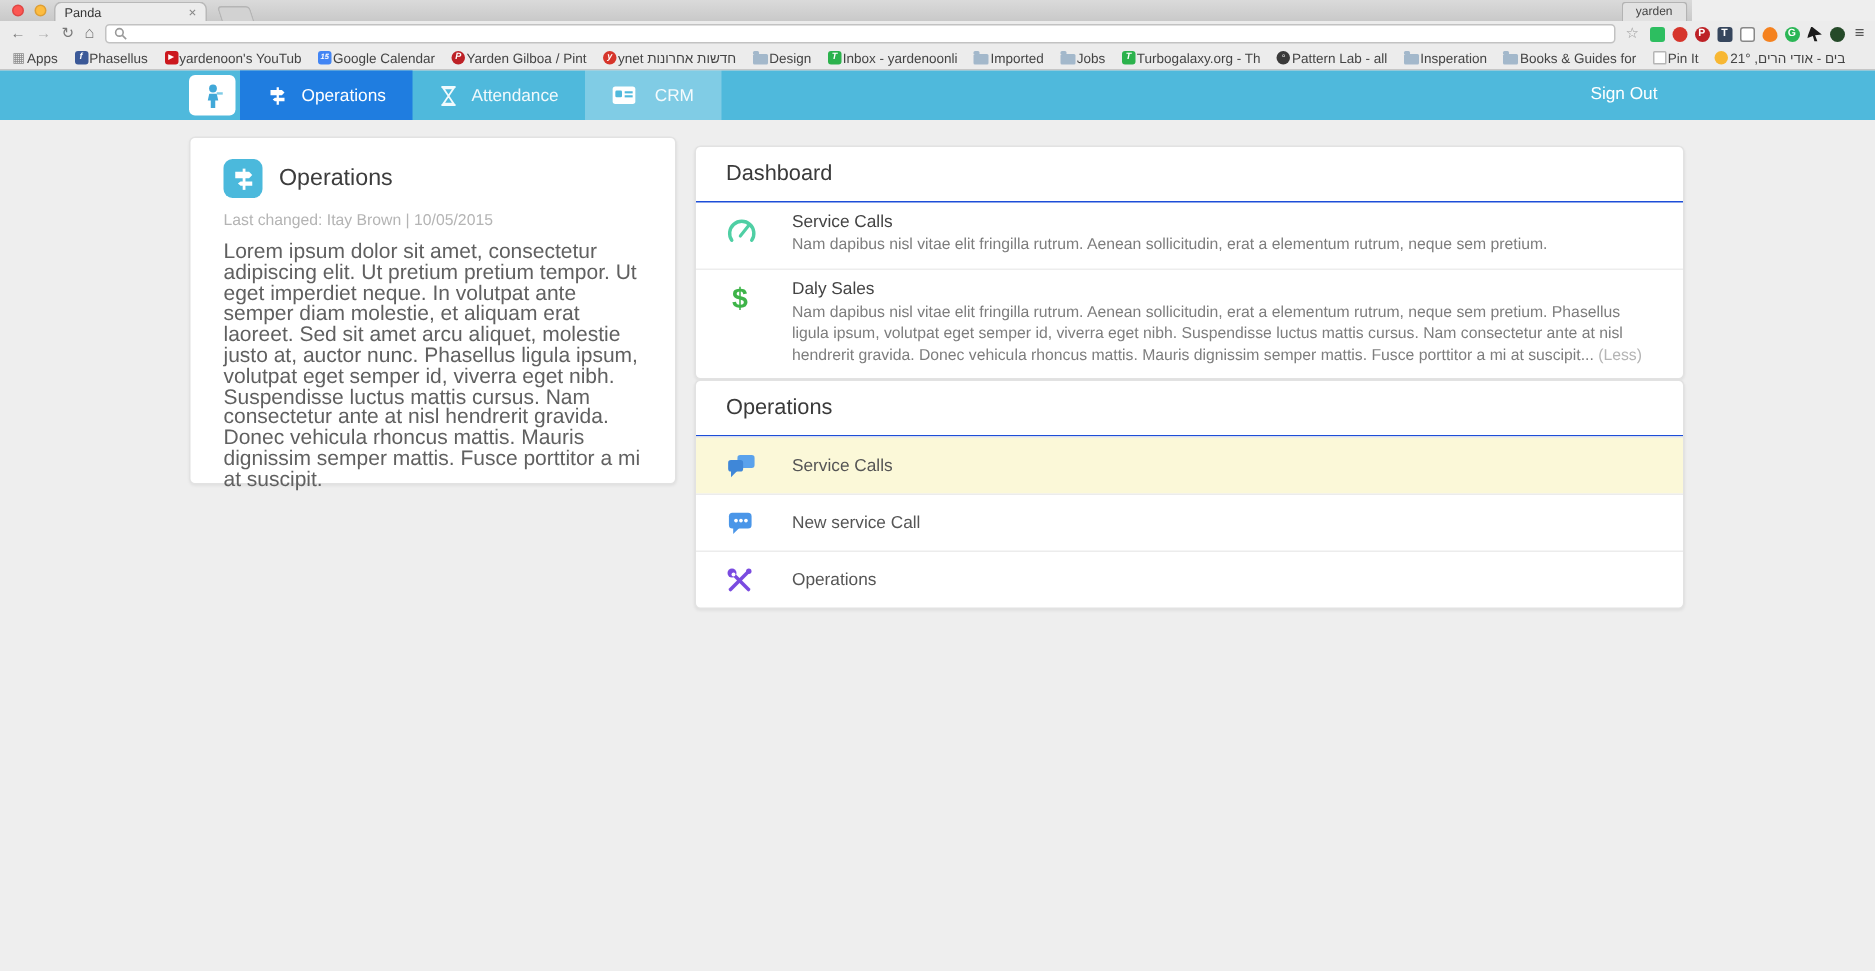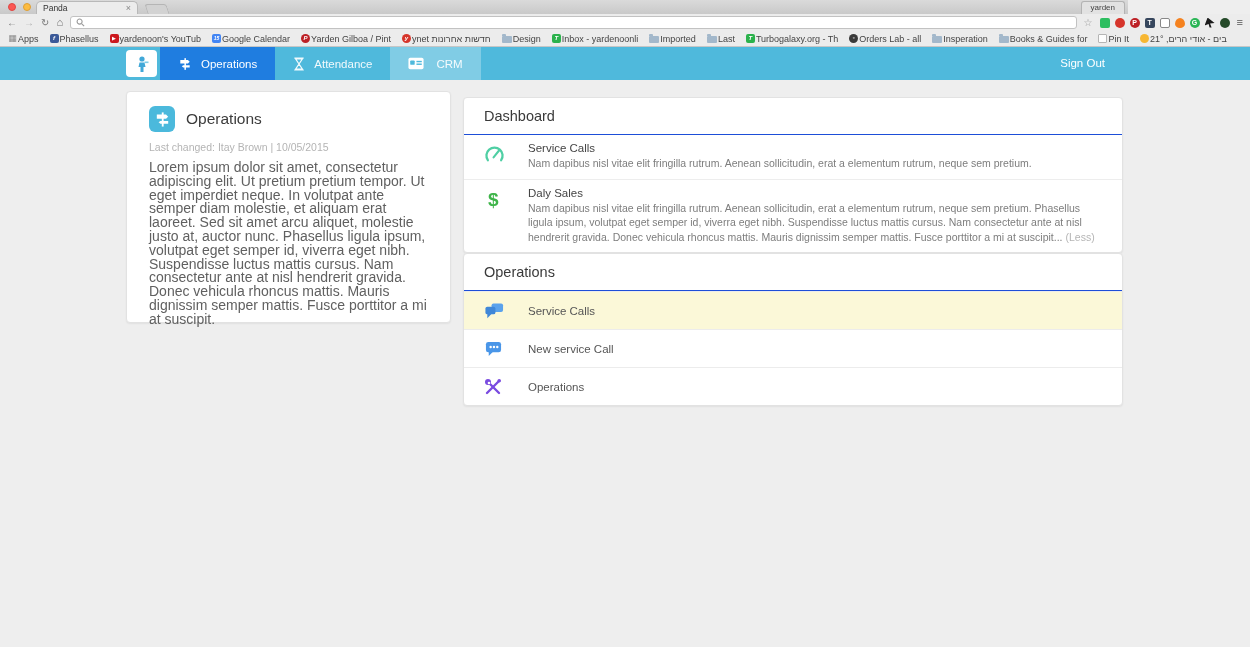--- a/index.html
+++ b/index.html
@@ -197,29 +197,29 @@
   <span class="bm">
       <i class="fav fav-tgreen"></i>
       <span>Inbox - yardenoonli</span>
     </span>
   <span class="bm">
       <i class="fav fav-folder"></i>
       <span>Imported</span>
     </span>
   <span class="bm">
       <i class="fav fav-folder"></i>
-      <span>Last</span>
+      <span>Jobs</span>
     </span>
   <span class="bm">
       <i class="fav fav-tgreen"></i>
       <span>Turbogalaxy.org - Th</span>
     </span>
   <span class="bm">
       <i class="fav fav-patternlab"></i>
-      <span>Orders Lab - all</span>
+      <span>Pattern Lab - all</span>
     </span>
   <span class="bm">
       <i class="fav fav-folder"></i>
       <span>Insperation</span>
     </span>
   <span class="bm">
       <i class="fav fav-folder"></i>
       <span>Books &amp; Guides for</span>
     </span>
   <span class="bm">

